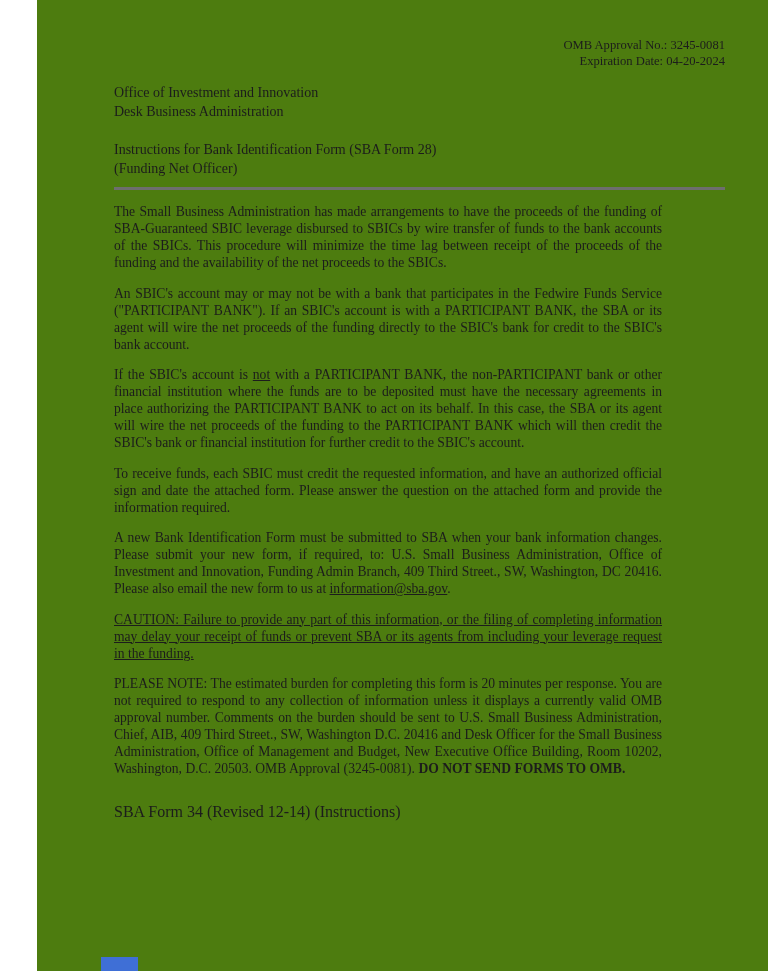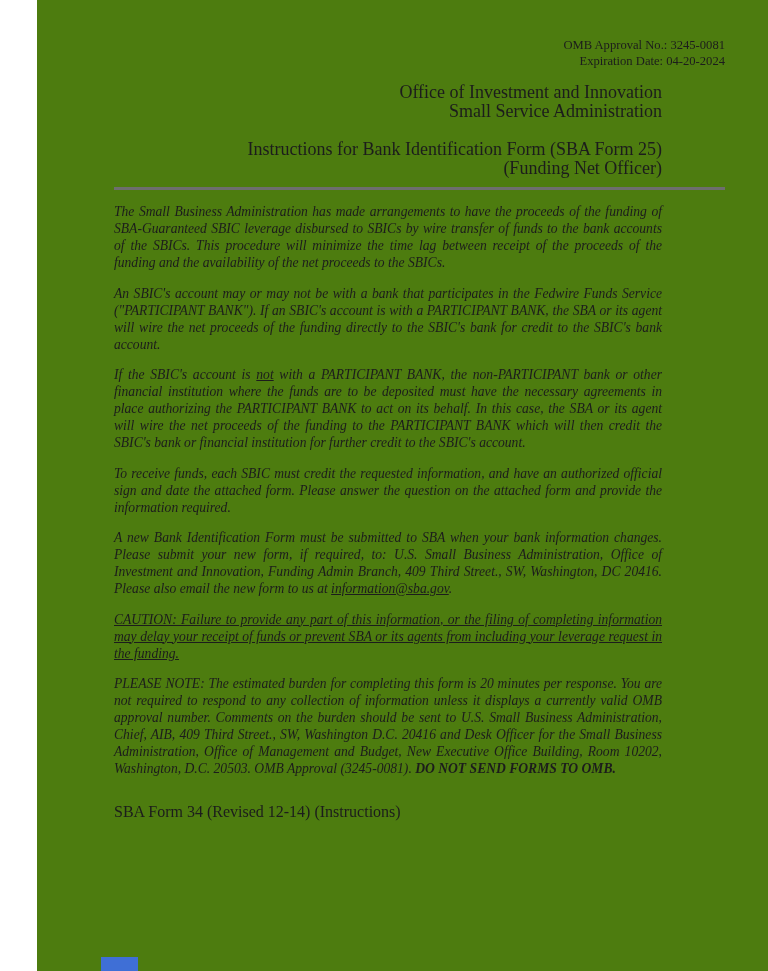--- a/index.html
+++ b/index.html
@@ -16,40 +16,39 @@
   .meta {
     margin: 0 80px 0 0;
     padding-top: 37px;
     text-align: right;
     font-size: 12.6px;
     line-height: 16px;
   }
   .center-block {
     width: 548px;
     margin: 0 0 0 77px;
-    text-align: right;
-    font-size: 18px;
+    text-align: left;
+    font-size: 14px;
     line-height: 19px;
   }
   .agency { margin-top: 14px; }
   .doctitle { margin-top: 19px; }
   .rule {
     border: none;
     height: 3px;
     background: #6e6e6e;
     width: 611px;
     margin: 9px 0 0 77px;
   }
   .bodycol {
     width: 548px;
     margin: 13px 0 0 77px;
     font-size: 13.6px;
     line-height: 17px;
     text-align: justify;
-    font-style: italic;
   }
   .bodycol p { margin: 0 0 13.5px 0; }
   .u { text-decoration: underline; }
   a.email { color: #1c1c1c; text-decoration: underline; cursor: pointer; }
   .bold { font-weight: bold; }
   .footer {
     margin: 26px 0 0 77px;
     font-size: 16px;
   }
   .blue-sliver {
@@ -66,25 +65,25 @@
 
 <div class="page">
 
   <div class="meta">
     <div>OMB Approval No.: 3245-0081</div>
     <div>Expiration Date: 04-20-2024</div>
   </div>
 
   <div class="center-block agency">
     <div>Office of Investment and Innovation</div>
-    <div>Small Service Administration</div>
+    <div>Desk Business Administration</div>
   </div>
 
   <div class="center-block doctitle">
-    <div>Instructions for Bank Identification Form (SBA Form 25)</div>
+    <div>Instructions for Bank Identification Form (SBA Form 28)</div>
     <div>(Funding Net Officer)</div>
   </div>
 
   <hr class="rule">
 
   <div class="bodycol">
 
     <p>
       <span>The Small Business Administration has made arrangements to have the proceeds of the funding of SBA-Guaranteed SBIC leverage disbursed to SBICs by wire transfer of funds to the bank accounts of the SBICs.  This procedure will minimize the time lag between receipt of the proceeds of the funding and the availability of the net proceeds to the SBICs.</span>
     </p>

